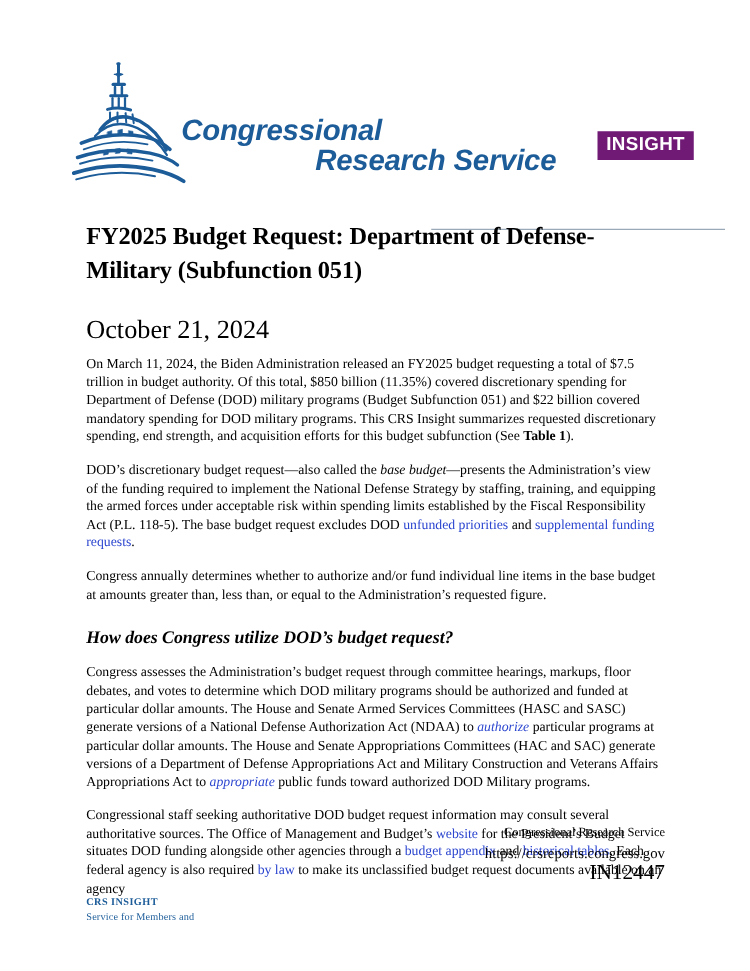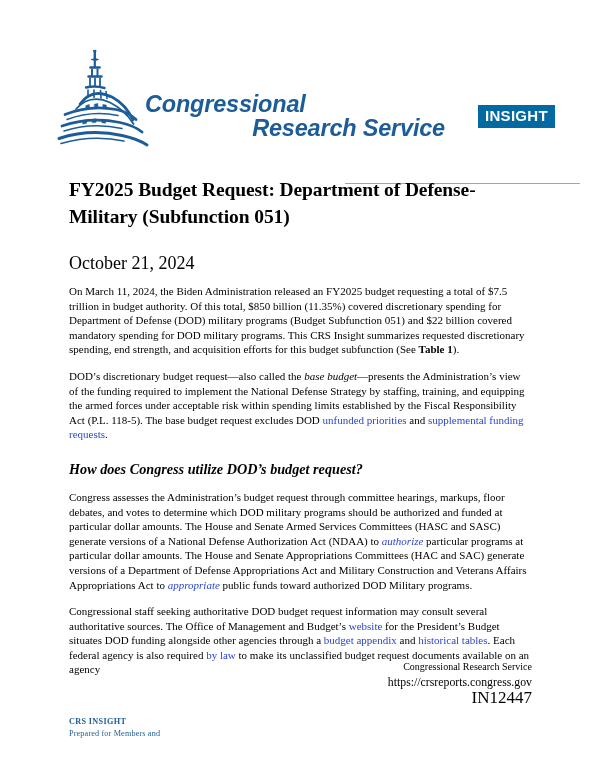--- a/index.html
+++ b/index.html
@@ -67,21 +67,21 @@
     left: 297px;
     top: 139px;
     width: 235px;
     height: 1px;
     background: #9aa9b8;
   }
   .insight-badge {
     position: absolute;
     left: 478px;
     top: 105px;
-    background: #0369a1;
+    background: #701a75;
     color: #ffffff;
     font-family: "Liberation Sans", sans-serif;
     font-weight: bold;
     font-size: 15px;
     letter-spacing: 0.3px;
     padding: 3px 7px 4px 7px;
     line-height: 16px;
   }
 
   
@@ -94,21 +94,21 @@
   h1.doc-title {
     font-family: "Liberation Serif", serif;
     font-weight: bold;
     font-size: 19.5px;
     line-height: 27px;
     margin: 0 0 0 0;
     letter-spacing: -0.1px;
   }
   .doc-date {
     font-family: "Liberation Serif", serif;
-    font-size: 18px;
+    font-size: 21px;
     line-height: 18px;
     margin-top: 24px;
     margin-bottom: 0;
   }
   p.para {
     font-family: "Liberation Serif", serif;
     font-size: 11px;
     line-height: 14.6px;
     margin: 12px 0 0 0;
     text-align: left;
@@ -248,33 +248,34 @@
   <div class="content">
 
     <h1 class="doc-title">FY2025 Budget Request: Department of Defense-Military (Subfunction 051)</h1>
 
     <div class="doc-date">October 21, 2024</div>
 
     <p class="para"><span>On March 11, 2024, the Biden Administration released an FY2025 budget requesting a total of $7.5 trillion in budget authority. Of this total, $850 billion (11.35%) covered discretionary spending for Department of Defense (DOD) military programs (Budget Subfunction 051) and $22 billion covered mandatory spending for DOD military programs. This CRS Insight summarizes requested discretionary spending, end strength, and acquisition efforts for this budget subfunction (See </span><span class="bd">Table 1</span><span>).</span></p>
 
     <p class="para"><span>DOD’s discretionary budget request—also called the </span><span class="it">base budget</span><span>—presents the Administration’s view of the funding required to implement the National Defense Strategy by staffing, training, and equipping the armed forces under acceptable risk within spending limits established by the Fiscal Responsibility Act (P.L. 118-5). The base budget request excludes DOD </span><a class="doclink" href="#">unfunded priorities</a><span> and </span><a class="doclink" href="#">supplemental funding requests</a><span>.</span></p>
 
+    <p class="para">Congress annually determines whether to authorize and/or fund individual line items in the base budget at amounts greater than, less than, or equal to the Administration’s requested figure.</p>
 
     <h2 class="section-head">How does Congress utilize DOD’s budget request?</h2>
 
     <p class="para"><span>Congress assesses the Administration’s budget request through committee hearings, markups, floor debates, and votes to determine which DOD military programs should be authorized and funded at particular dollar amounts. The House and Senate Armed Services Committees (HASC and SASC) generate versions of a National Defense Authorization Act (NDAA) to </span><a class="doclink it" href="#">authorize</a><span> particular programs at particular dollar amounts. The House and Senate Appropriations Committees (HAC and SAC) generate versions of a Department of Defense Appropriations Act and Military Construction and Veterans Affairs Appropriations Act to </span><a class="doclink it" href="#">appropriate</a><span> public funds toward authorized DOD Military programs.</span></p>
 
 
     <p class="para"><span>Congressional staff seeking authoritative DOD budget request information may consult several authoritative sources. The Office of Management and Budget’s </span><a class="doclink" href="#">website</a><span> for the President’s Budget situates DOD funding alongside other agencies through a </span><a class="doclink" href="#">budget appendix</a><span> and </span><a class="doclink" href="#">historical tables</a><span>. Each federal agency is also required </span><a class="doclink" href="#">by law</a><span> to make its unclassified budget request documents available on an agency</span></p>
   </div>
 
   <div class="pagefoot">
     <div class="org">Congressional Research Service</div>
     <div class="url">https://crsreports.congress.gov</div>
     <div class="prodcode">IN12447</div>
   </div>
 
   <div class="crs-footer">
     <div class="fline b">CRS INSIGHT</div>
-    <div class="fline">Prepared for Members and</div>
+    <div class="fline">Service for Members and</div>
   </div>
 
 </div>
 
 </body></html>

